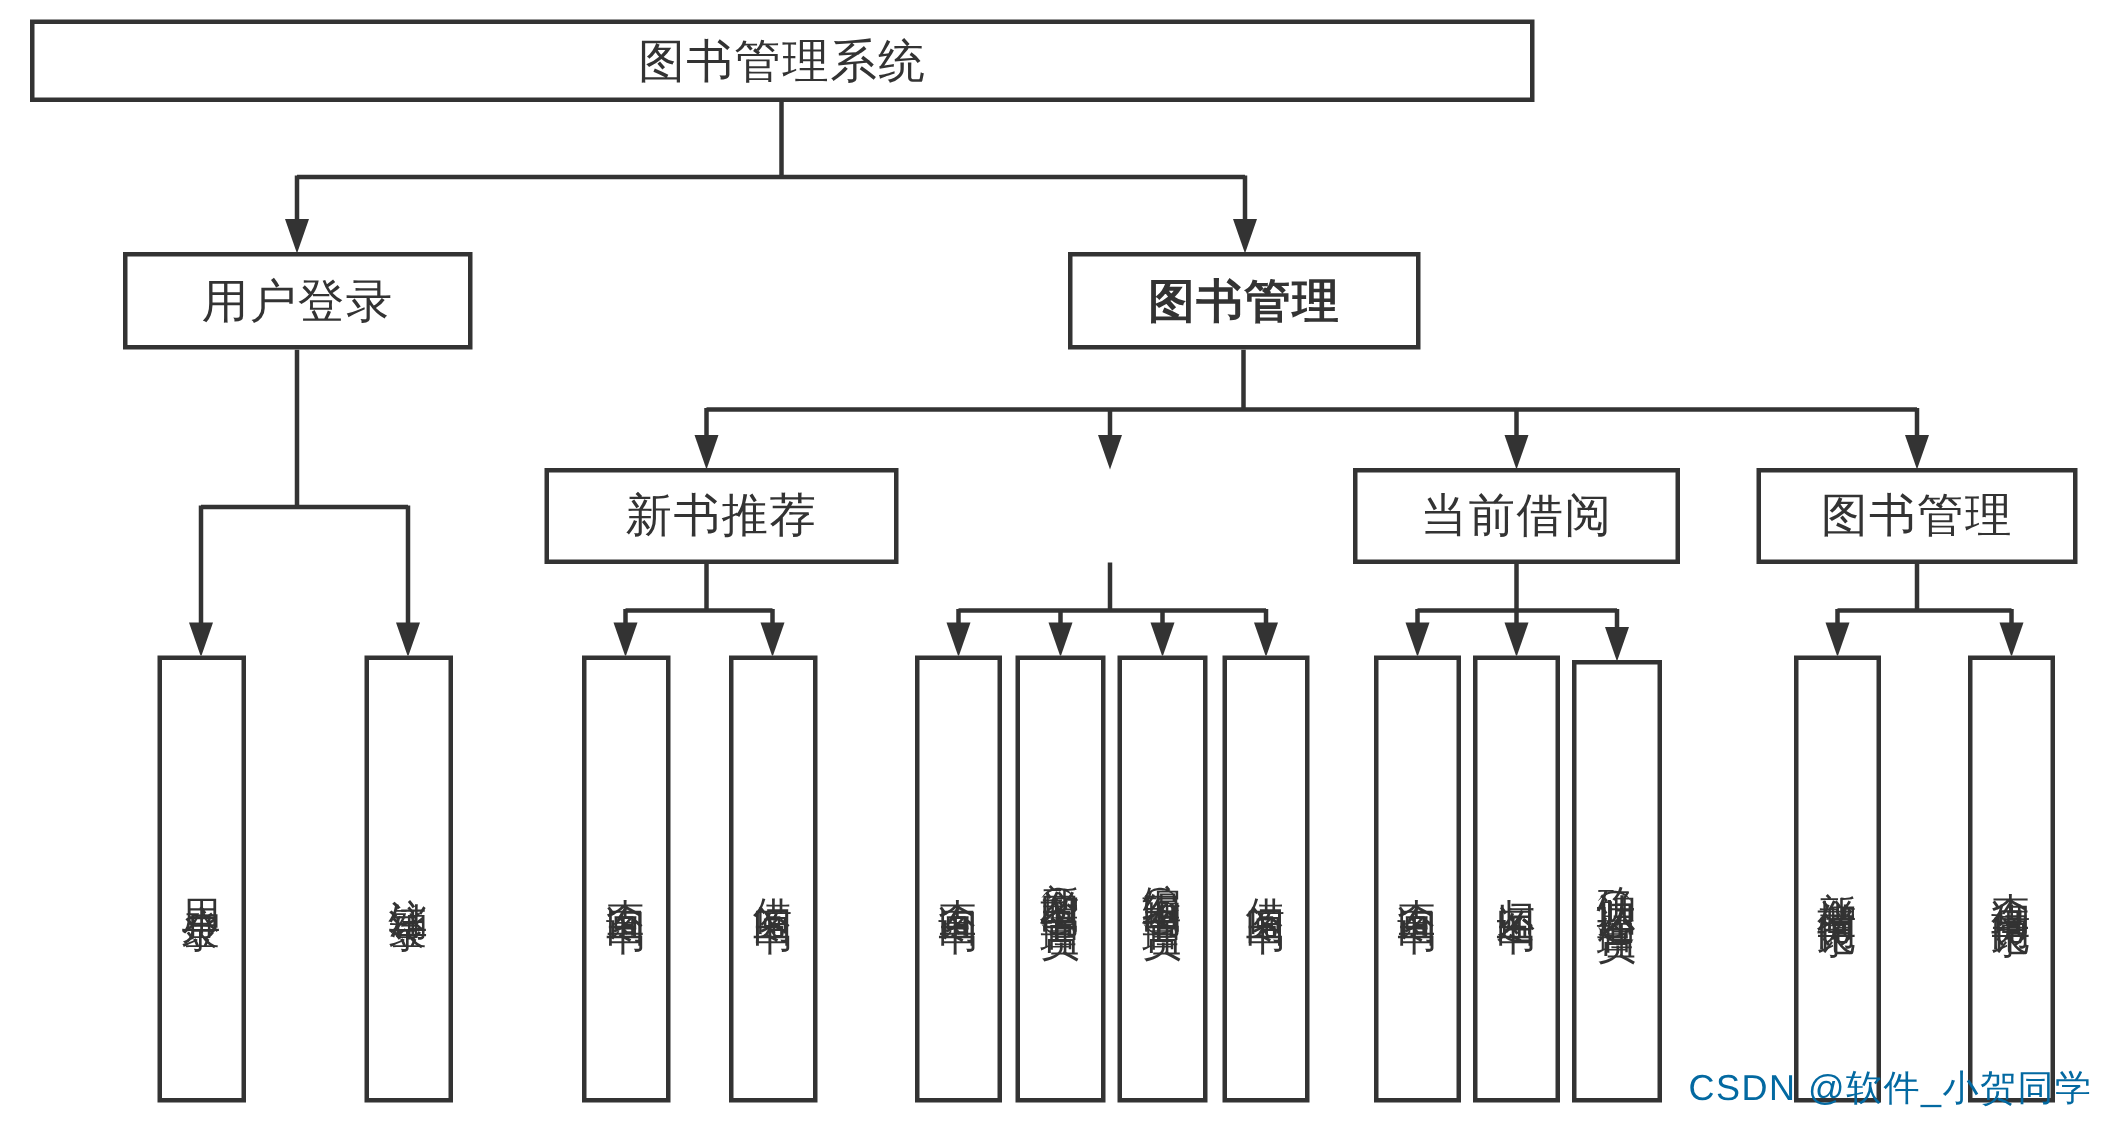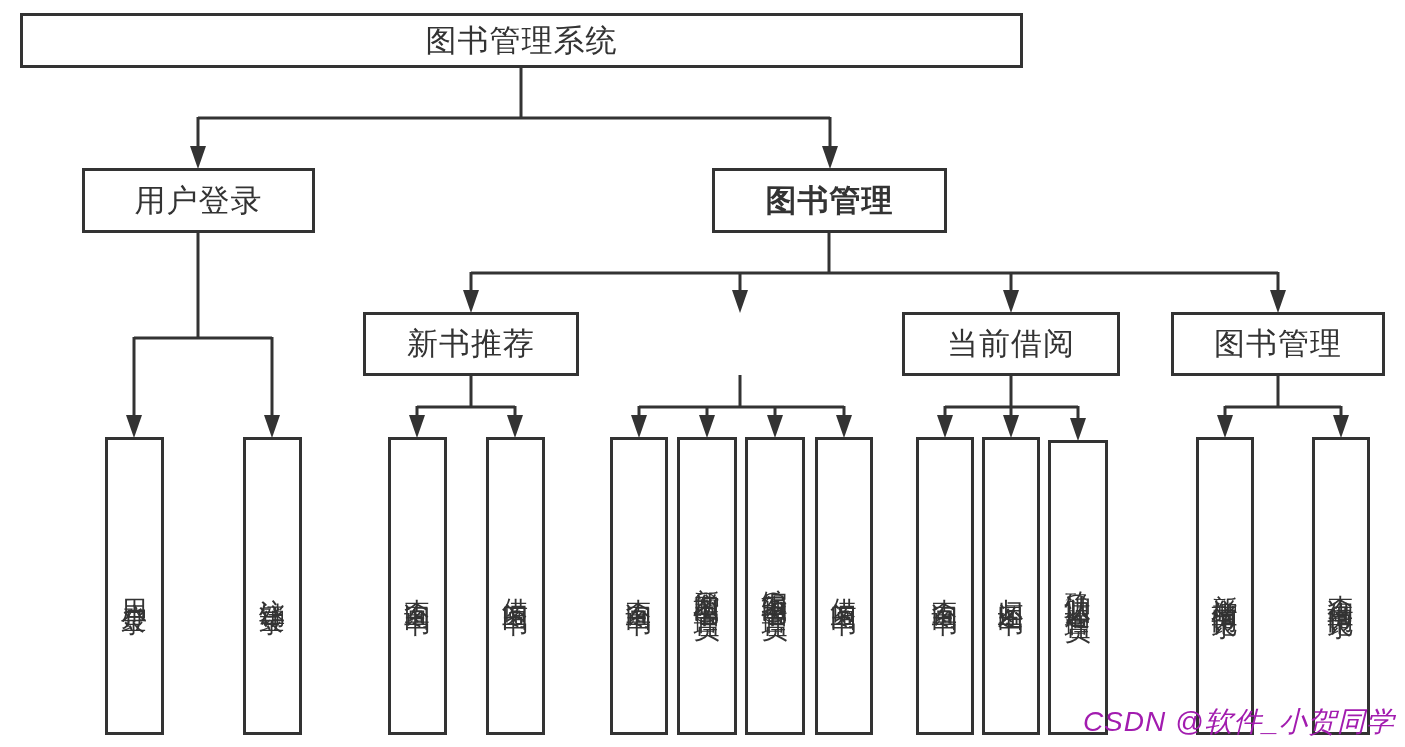--- a/index.html
+++ b/index.html
@@ -28,25 +28,24 @@
     font-size:26px;
     letter-spacing:4px;
     line-height:1;
     white-space:nowrap;
     color:#333333;
   }
   .watermark{
     position:absolute;
     right:10px;
     bottom:6px;
-    font-size:28px;
-    color:#a21caf;
+    font-size:24px;
+    color:#0369a1;
     letter-spacing:1px;
     white-space:nowrap;
-    font-style:italic;
   }
 </style>
 </head>
 <body>
 
 <div class="stage">
 
   <svg class="wires" width="1405" height="747" viewBox="0 0 1405 747" stroke="#333333" stroke-width="3" fill="#333333">
 
     <line x1="521" y1="68" x2="521" y2="118"></line>
@@ -113,21 +112,21 @@
     <span>图书管理系统</span>
   </div>
 
   <div class="node hnode" style="left:82px;top:168px;width:233px;height:65px;">
     <span>用户登录</span>
   </div>
   <div class="node hnode" style="left:712px;top:168px;width:235px;height:65px;font-weight:bold;">
     <span>图书管理</span>
   </div>
 
-  <div class="node hnode" style="left:363px;top:312px;width:216px;height:64px;">
+  <div class="node hnode" style="left:363px;top:312px;width:236px;height:64px;">
     <span>新书推荐</span>
   </div>
   <div class="node hnode" style="left:902px;top:312px;width:218px;height:64px;text-align:right;">
     <span>当前借阅</span>
   </div>
   <div class="node hnode" style="left:1171px;top:312px;width:214px;height:64px;">
     <span>图书管理</span>
   </div>
 
   <div class="node vnode" style="left:105px;top:437px;width:59px;height:298px;">

